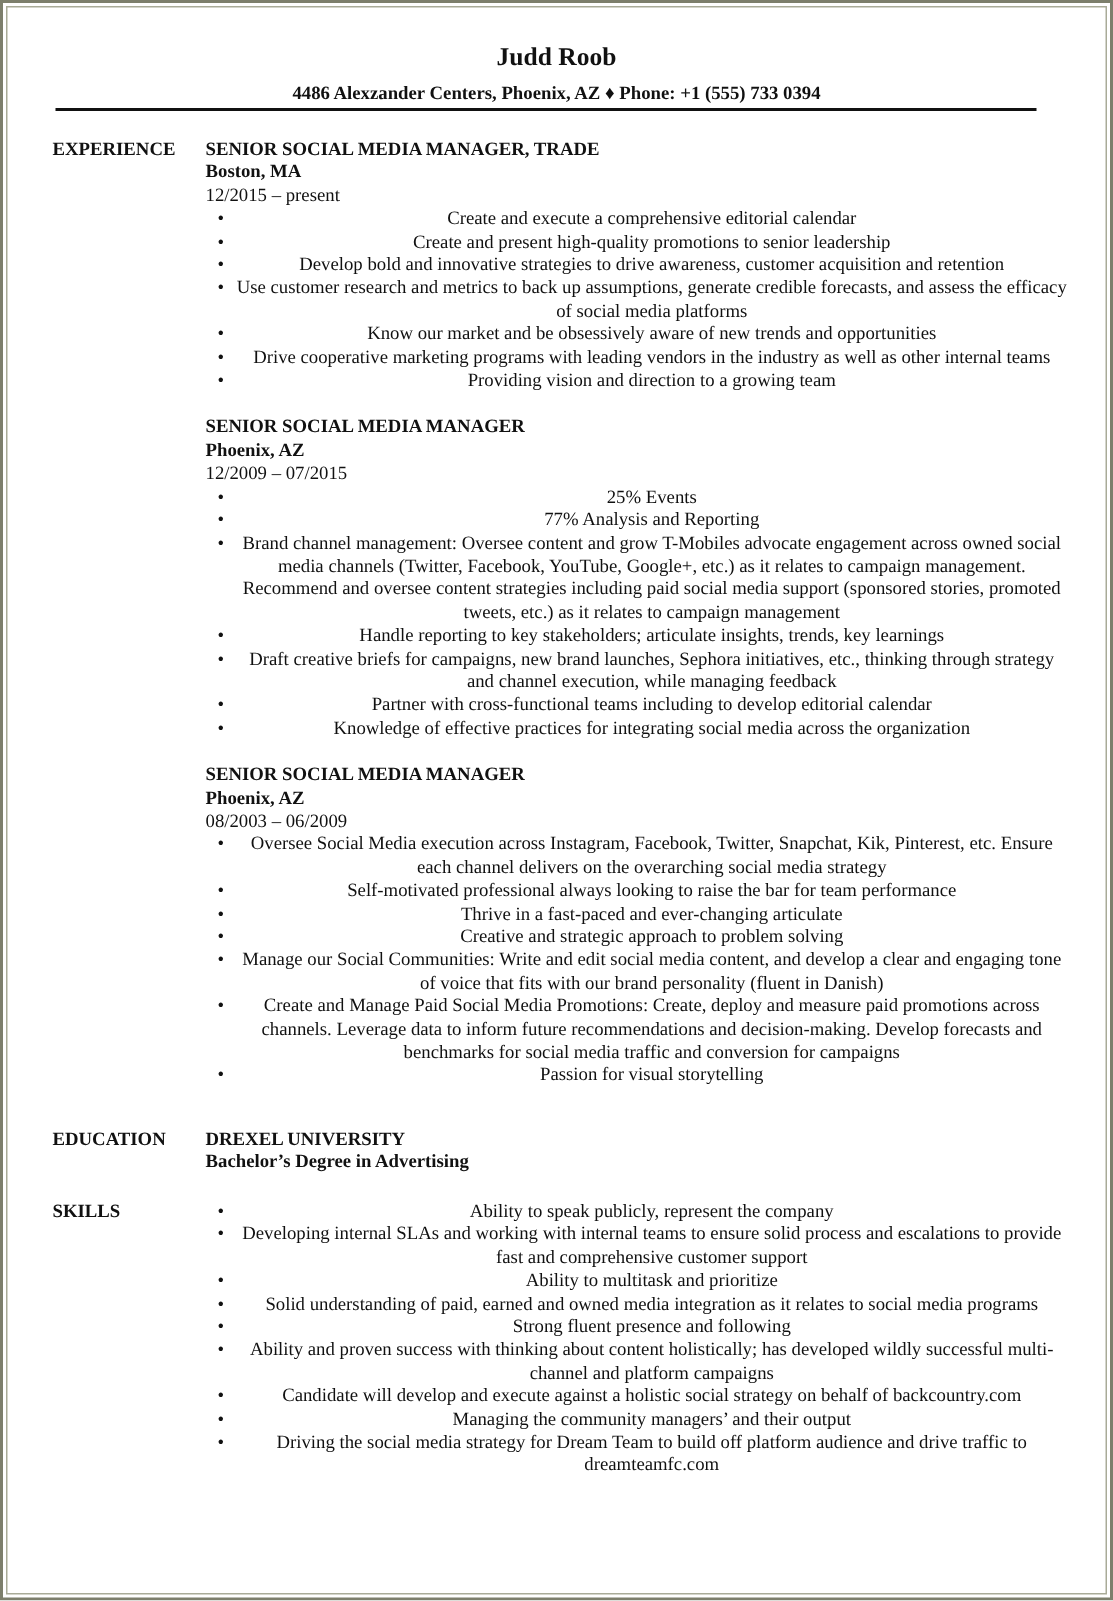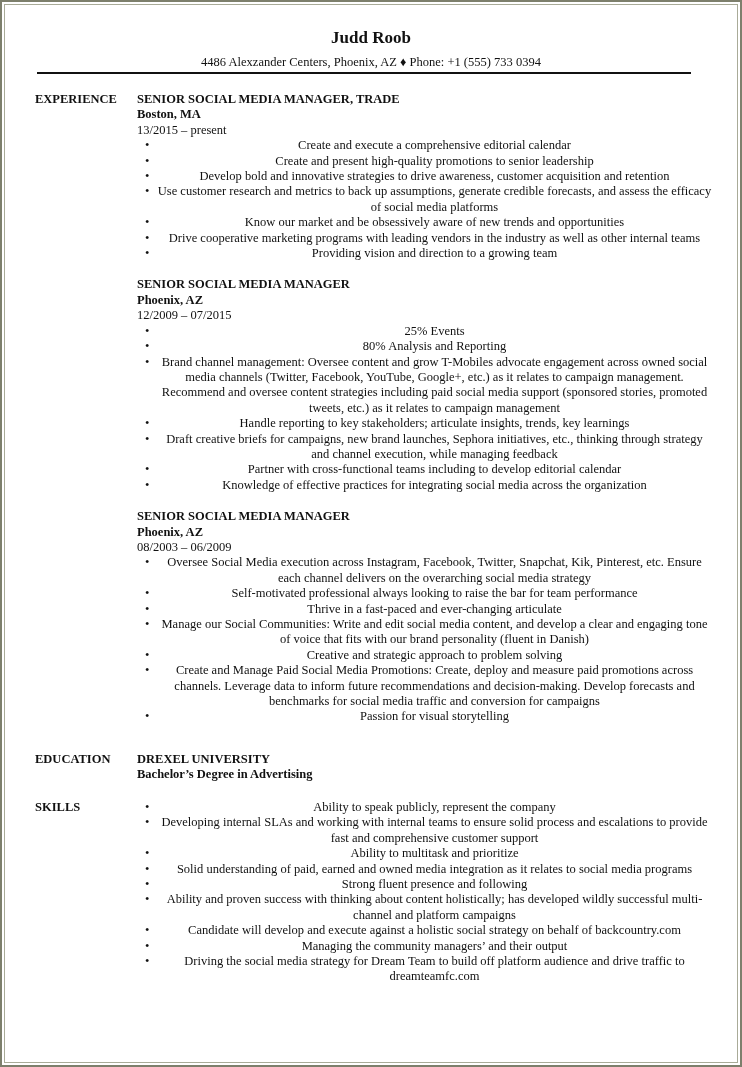--- a/index.html
+++ b/index.html
@@ -17,21 +17,21 @@
   }
   .page {
     position: absolute; left: 0; top: 4px; width: 708px; height: 1067px;
   }
   .name {
     position: absolute; top: 24px; left: 0; width: 742px; text-align: center;
     font-weight: bold; font-size: 17px; line-height: 20px;
   }
   .contact {
     position: absolute; top: 51px; left: 0; width: 742px; text-align: center;
-    font-weight: normal; font-size: 12.5px; line-height: 15px;
+    font-weight: bold; font-size: 12.5px; line-height: 15px;
   }
   .rule {
     position: absolute; top: 68px; left: 37px; width: 654px; height: 2px; background: #111;
   }
   .section {
     position: absolute; left: 35px; width: 680px;
   }
   .sec-label {
     position: absolute; left: 0; top: 0; font-weight: bold; font-size: 12.5px; line-height: 15.5px;
   }
@@ -58,57 +58,57 @@
   <div class="contact">4486 Alexzander Centers, Phoenix, AZ ♦ Phone: +1 (555) 733 0394</div>
   <div class="rule"></div>
 
   <div class="section" style="top:88px;">
     <div class="sec-label">EXPERIENCE</div>
     <div class="sec-body">
 
       <div class="job">
         <div class="job-title">SENIOR SOCIAL MEDIA MANAGER, TRADE</div>
         <div class="job-loc">Boston, MA</div>
-        <div class="job-dates">13/2015 – present</div>
+        <div class="job-dates">12/2015 – present</div>
         <ul>
           <li>Create and execute a comprehensive editorial calendar</li>
           <li>Create and present high-quality promotions to senior leadership</li>
           <li>Develop bold and innovative strategies to drive awareness, customer acquisition and retention</li>
           <li>Use customer research and metrics to back up assumptions, generate credible forecasts, and assess the efficacy of social media platforms</li>
           <li>Know our market and be obsessively aware of new trends and opportunities</li>
           <li>Drive cooperative marketing programs with leading vendors in the industry as well as other internal teams</li>
           <li>Providing vision and direction to a growing team</li>
         </ul>
       </div>
 
       <div class="job">
         <div class="job-title">SENIOR SOCIAL MEDIA MANAGER</div>
         <div class="job-loc">Phoenix, AZ</div>
         <div class="job-dates">12/2009 – 07/2015</div>
         <ul>
           <li>25% Events</li>
-          <li>80% Analysis and Reporting</li>
+          <li>77% Analysis and Reporting</li>
           <li>Brand channel management: Oversee content and grow T-Mobiles advocate engagement across owned social media channels (Twitter, Facebook, YouTube, Google+, etc.) as it relates to campaign management. Recommend and oversee content strategies including paid social media support (sponsored stories, promoted tweets, etc.) as it relates to campaign management</li>
           <li>Handle reporting to key stakeholders; articulate insights, trends, key learnings</li>
           <li>Draft creative briefs for campaigns, new brand launches, Sephora initiatives, etc., thinking through strategy and channel execution, while managing feedback</li>
           <li>Partner with cross-functional teams including to develop editorial calendar</li>
           <li>Knowledge of effective practices for integrating social media across the organization</li>
         </ul>
       </div>
 
       <div class="job">
         <div class="job-title">SENIOR SOCIAL MEDIA MANAGER</div>
         <div class="job-loc">Phoenix, AZ</div>
         <div class="job-dates">08/2003 – 06/2009</div>
         <ul>
           <li>Oversee Social Media execution across Instagram, Facebook, Twitter, Snapchat, Kik, Pinterest, etc. Ensure each channel delivers on the overarching social media strategy</li>
           <li>Self-motivated professional always looking to raise the bar for team performance</li>
           <li>Thrive in a fast-paced and ever-changing articulate</li>
+          <li>Creative and strategic approach to problem solving</li>
           <li>Manage our Social Communities: Write and edit social media content, and develop a clear and engaging tone of voice that fits with our brand personality (fluent in Danish)</li>
-          <li>Creative and strategic approach to problem solving</li>
           <li>Create and Manage Paid Social Media Promotions: Create, deploy and measure paid promotions across channels. Leverage data to inform future recommendations and decision-making. Develop forecasts and benchmarks for social media traffic and conversion for campaigns</li>
           <li>Passion for visual storytelling</li>
         </ul>
       </div>
 
     </div>
   </div>
 
   <div class="section" style="top:748px;">
     <div class="sec-label">EDUCATION</div>

